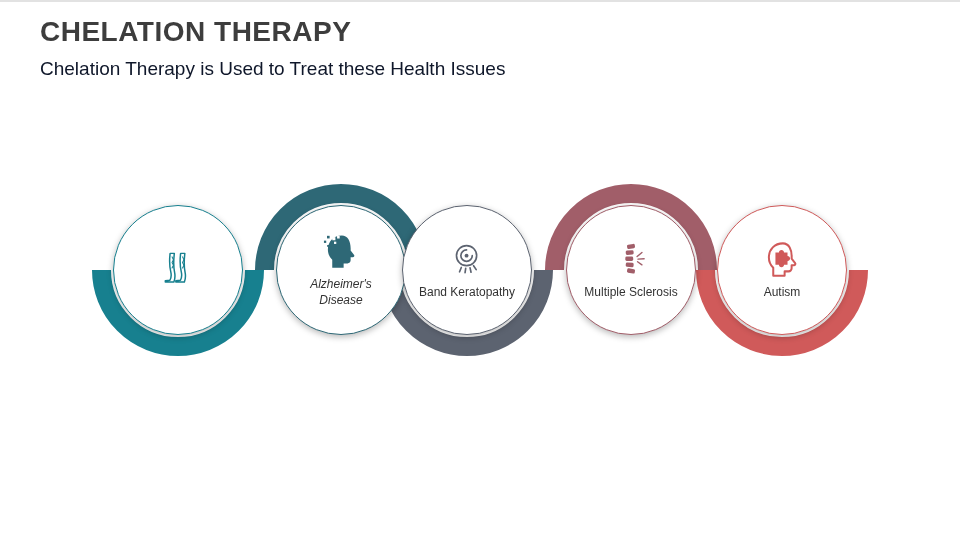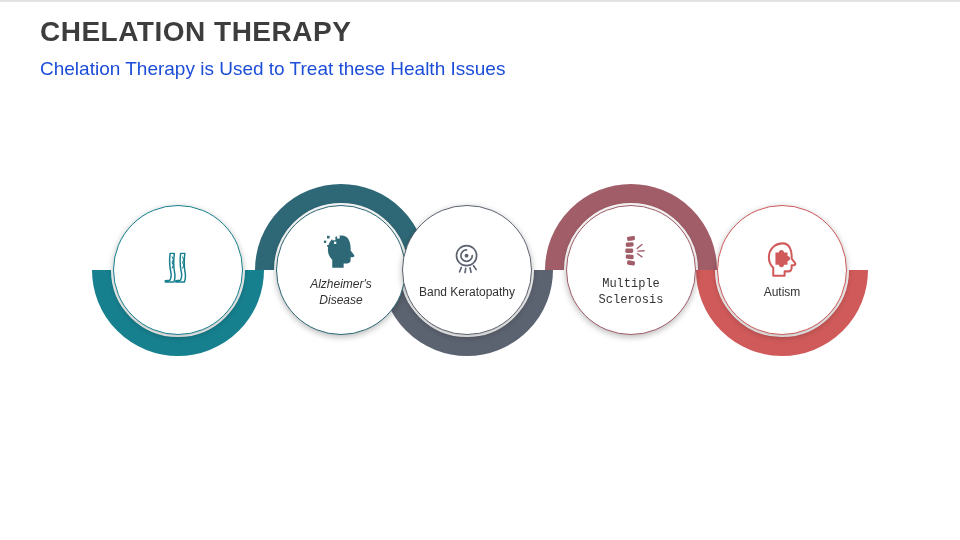--- a/index.html
+++ b/index.html
@@ -6,28 +6,28 @@
   body{font-family:"Liberation Sans","DejaVu Sans",sans-serif;}
   .slide{
     position:relative;width:960px;height:540px;background:#ffffff;
     overflow:hidden;border-top:2px solid #e2e2e2;box-sizing:border-box;
   }
   .title-block{position:absolute;left:40px;top:14px;}
   .page-title{
     margin:0;font-size:28px;font-weight:700;color:#3d3d3d;letter-spacing:0.5px;
   }
   .page-subtitle{
-    margin:10px 0 0 0;font-size:19px;font-weight:400;color:#1d4ed8;
+    margin:10px 0 0 0;font-size:19px;font-weight:400;color:#0f172a;
   }
   .chain{position:absolute;left:0;top:182px;width:960px;height:176px;}
   .unit{position:absolute;top:0;width:172px;height:172px;}
   .unit:nth-of-type(1){left:92px;}
   .unit:nth-of-type(2){left:255px;font-style:italic;}
   .unit:nth-of-type(3){left:381px;}
-  .unit:nth-of-type(4){left:545px;font-family:Liberation Mono, monospace;}
+  .unit:nth-of-type(4){left:545px;}
   .unit:nth-of-type(5){left:696px;text-decoration:underline;}
   .ring{
     position:absolute;left:0;top:0;width:172px;height:172px;box-sizing:border-box;
     border:19px solid var(--c);border-radius:50%;
   }
   .arc-bottom{clip-path:inset(50% 0 0 0);}
   .arc-top{clip-path:inset(0 0 50% 0);}
   .disc{
     position:absolute;left:21px;top:21px;width:130px;height:130px;box-sizing:border-box;
     background:#ffffff;border:1px solid var(--c);border-radius:50%;

